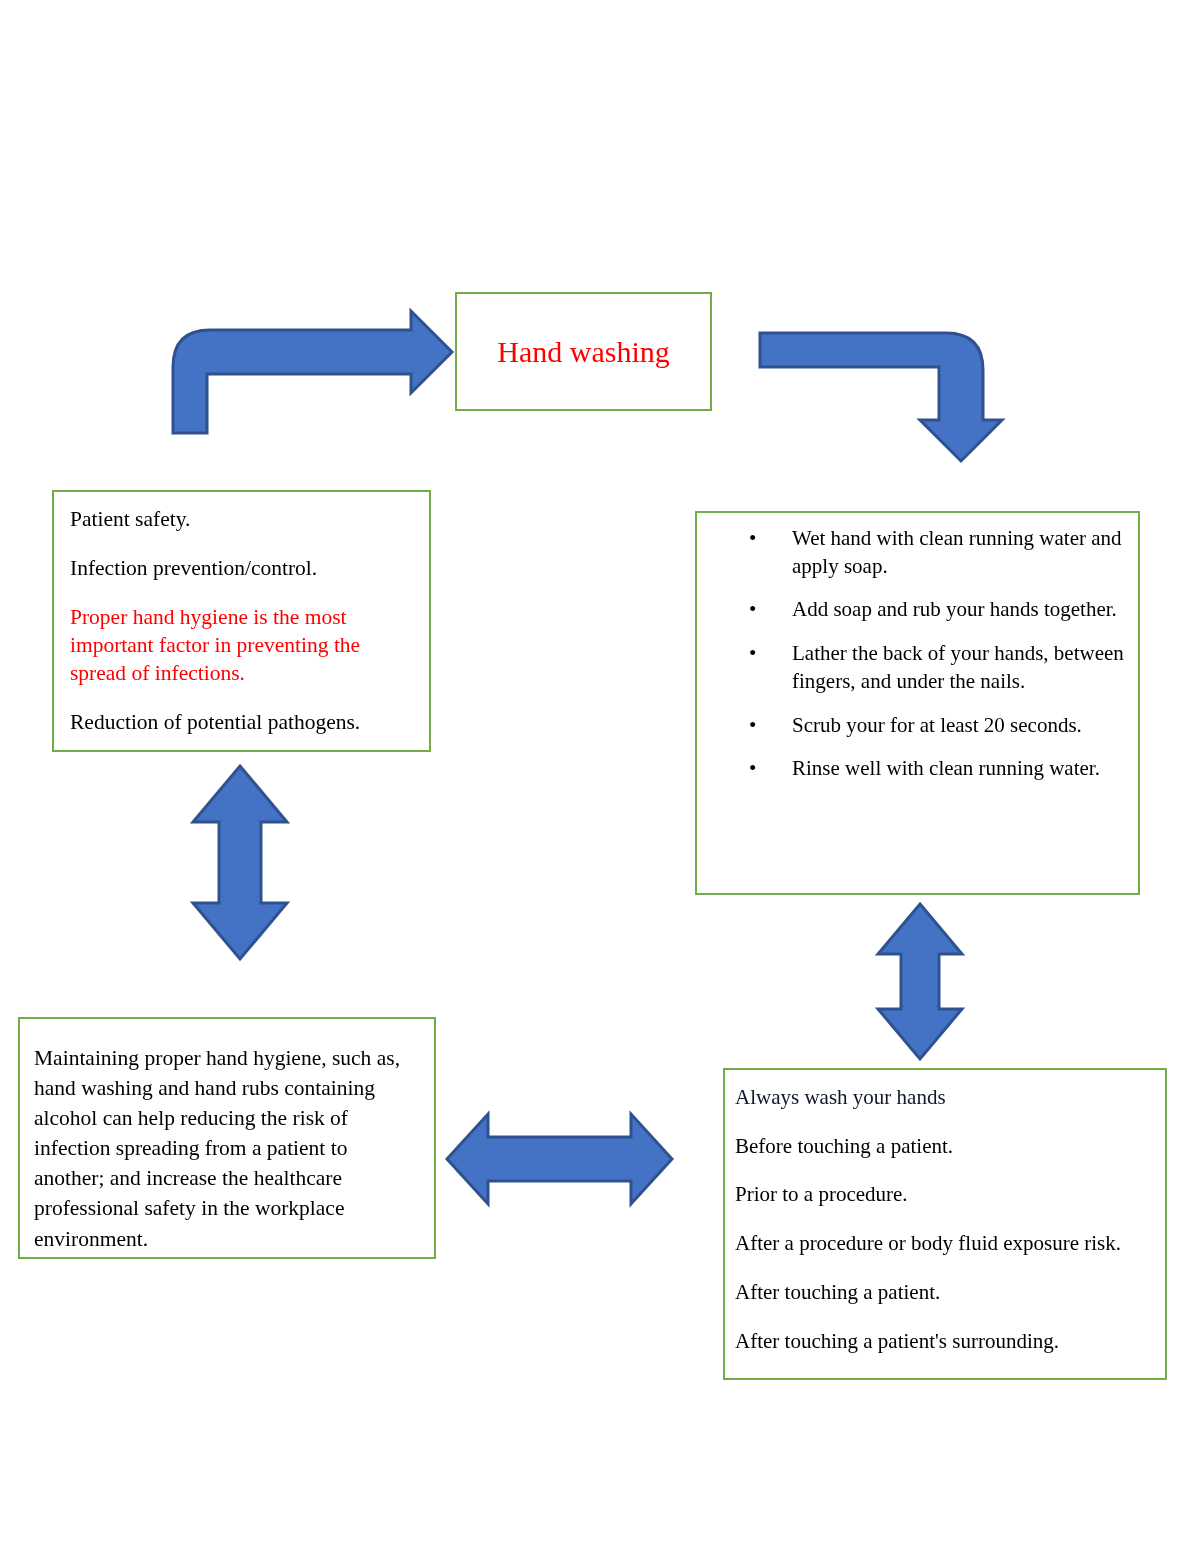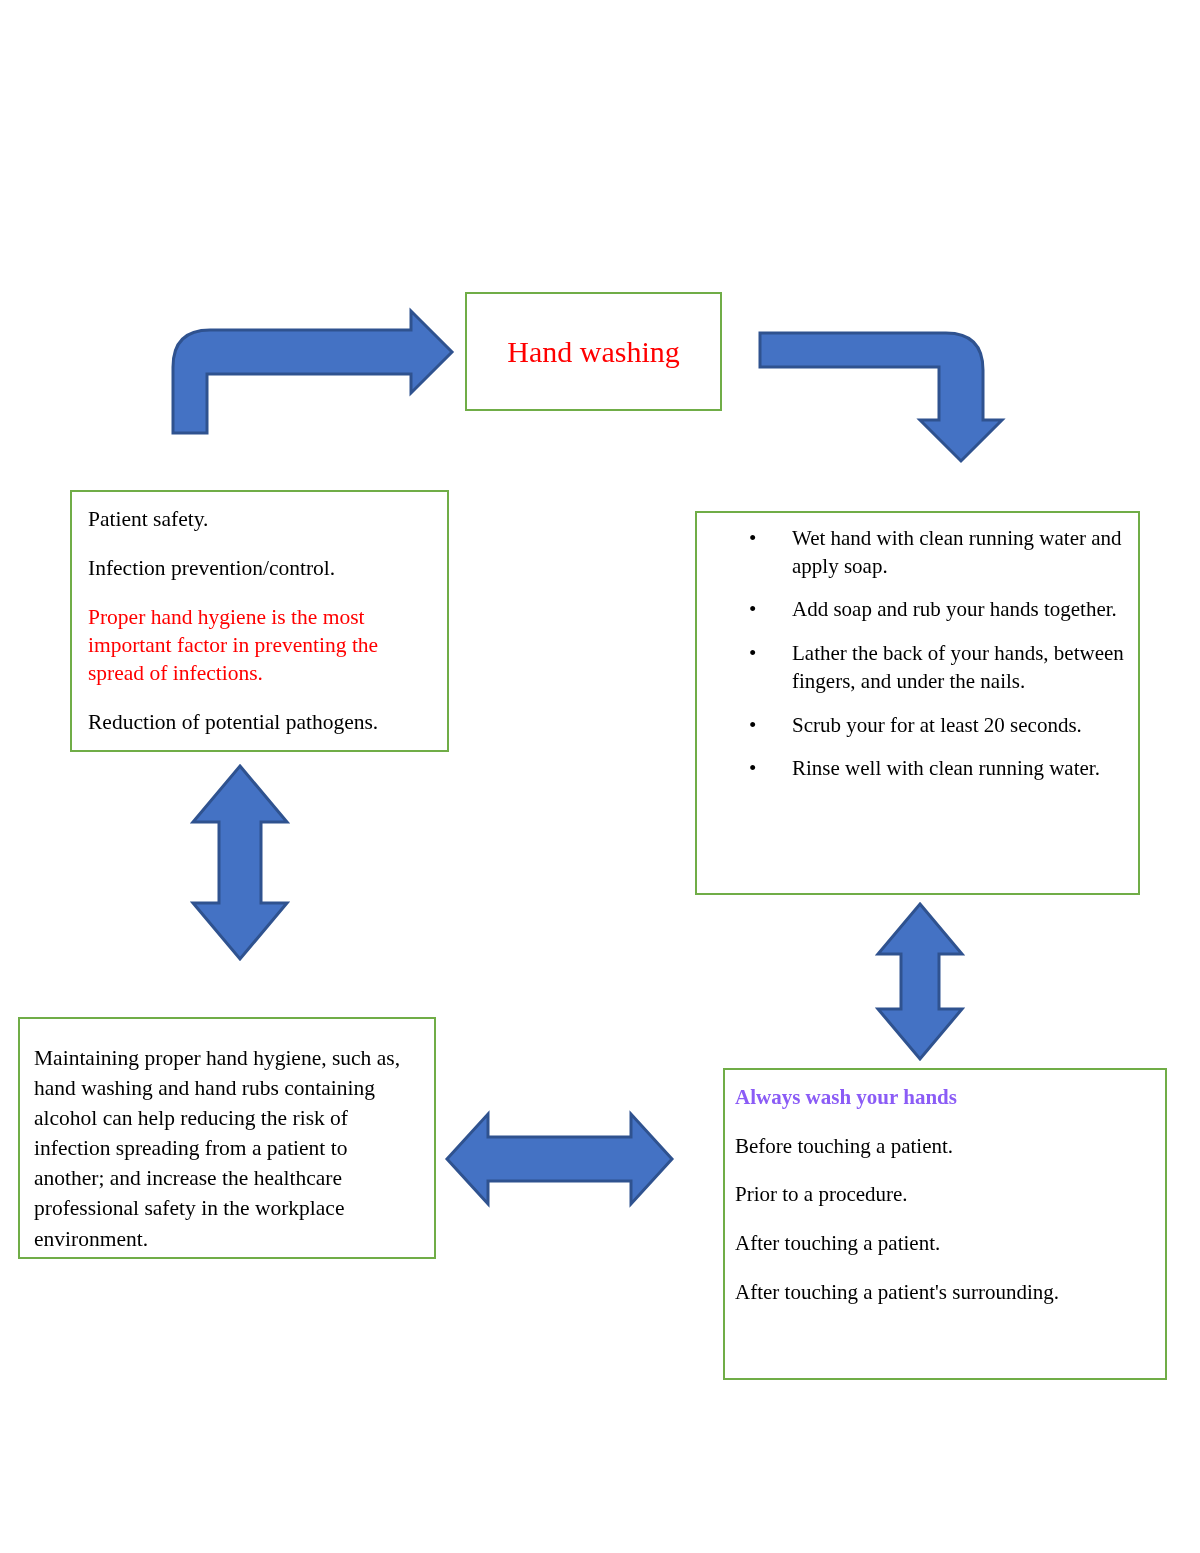--- a/index.html
+++ b/index.html
@@ -30,38 +30,38 @@
   .arrow-layer {
     position: absolute;
     left: 0; top: 0;
     width: 1200px;
     height: 1553px;
     pointer-events: none;
   }
 
   
   #title-box {
-    left: 465px;
+    left: 455px;
     top: 292px;
     width: 257px;
     height: 119px;
     display: flex;
     align-items: center;
     justify-content: center;
   }
   #title-box .title-text {
     color: #FF0000;
     font-size: 30px;
     line-height: 1.1;
     white-space: nowrap;
   }
 
   
   #benefits-box {
-    left: 70px;
+    left: 52px;
     top: 490px;
     width: 379px;
     height: 262px;
     padding: 14px 14px 10px 16px;
   }
   #benefits-box .line {
     font-size: 21.5px;
     line-height: 1.30;
     margin-bottom: 21px;
   }
@@ -118,21 +118,21 @@
     width: 444px;
     height: 312px;
     padding: 14px 14px 10px 10px;
   }
   #moments-box .line {
     font-size: 21px;
     line-height: 1.32;
     margin-bottom: 21px;
   }
   #moments-box .line:last-child { margin-bottom: 16px; }
-  #moments-box .line.red { color: #8b5cf6; font-weight: bold; }
+  #moments-box .line.red { color: #0f172a; }
 </style>
 </head>
 <body>
 
 <div id="canvas">
 
   <svg class="arrow-layer" viewBox="0 0 1200 1553" width="1200" height="1553" xmlns="http://www.w3.org/2000/svg">
 
     <path d="M 173,433
              L 173,367
@@ -232,17 +232,18 @@
   </div>
 
   <div class="box" id="maintain-box">
     <div class="para">Maintaining proper hand hygiene, such as, hand washing and hand rubs containing alcohol can help reducing the risk of infection spreading from a patient to another; and increase the healthcare professional safety in the workplace environment.</div>
   </div>
 
   <div class="box" id="moments-box">
     <div class="line red">Always wash your hands</div>
     <div class="line">Before touching a patient.</div>
     <div class="line">Prior to a procedure.</div>
+    <div class="line">After a procedure or body fluid exposure risk.</div>
     <div class="line">After touching a patient.</div>
     <div class="line">After touching a patient's surrounding.</div>
   </div>
 
 </div>
 
 </body></html>

